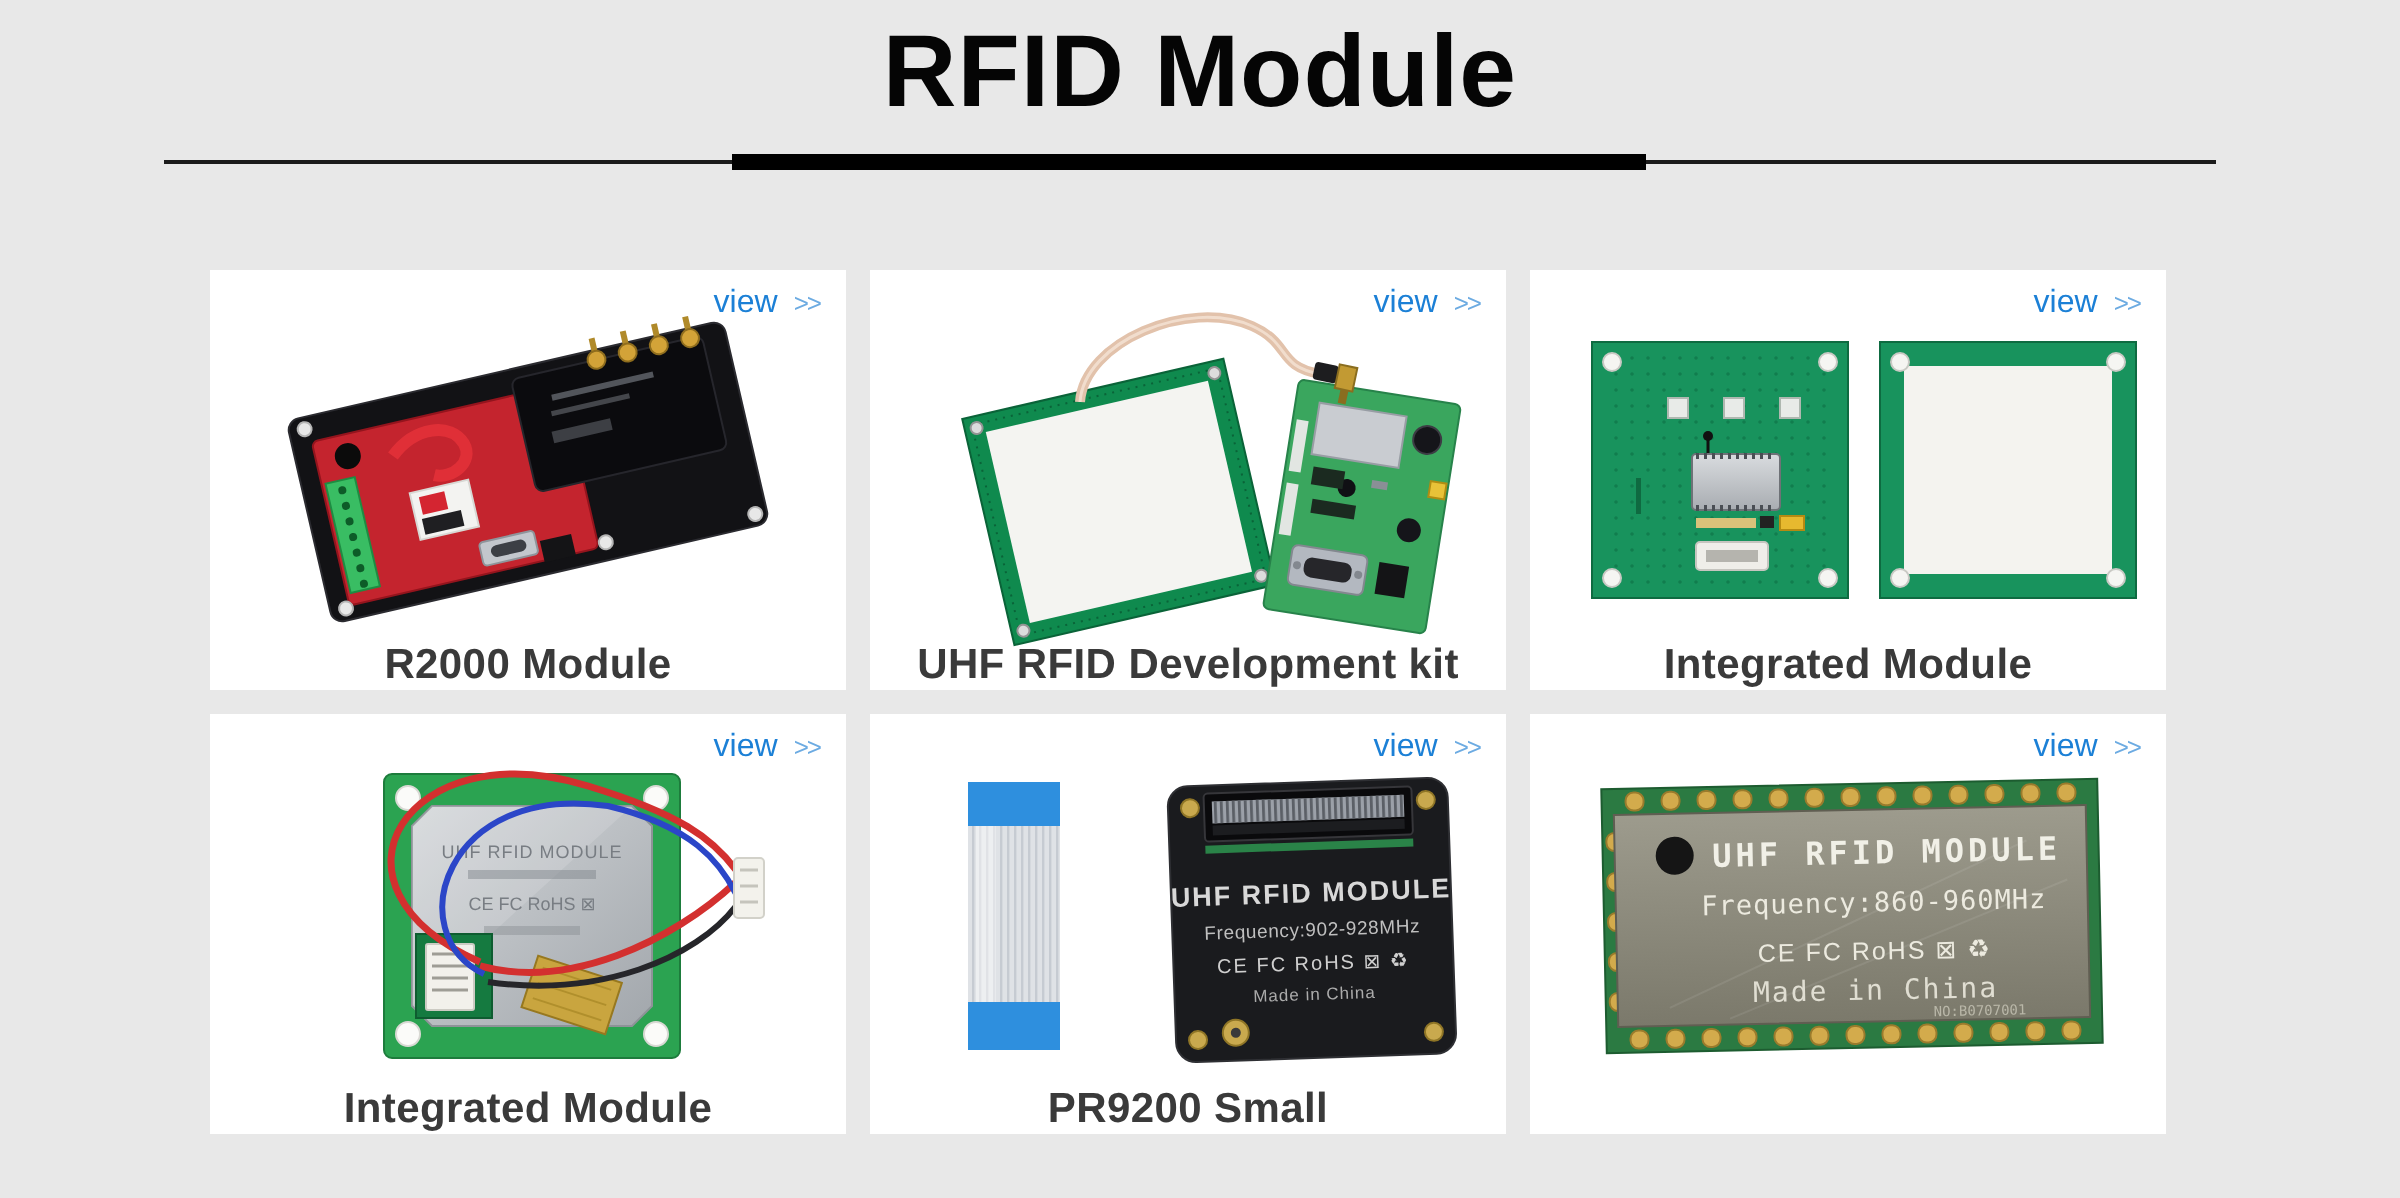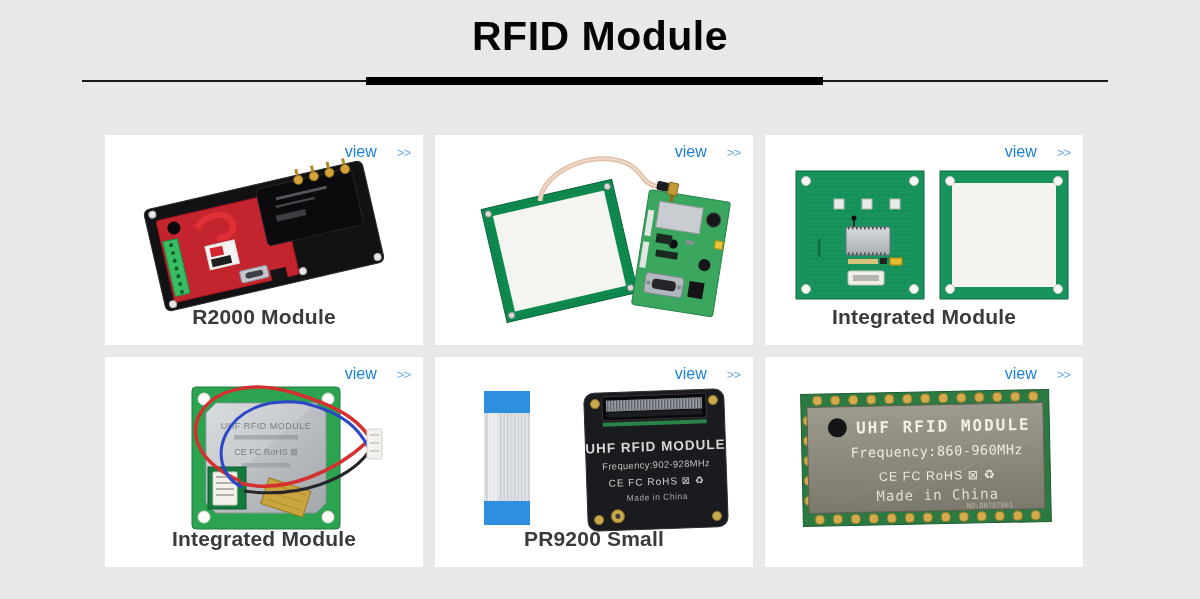--- a/index.html
+++ b/index.html
@@ -10,21 +10,21 @@
     font-family:"Liberation Sans", sans-serif;
     overflow:hidden;
     position:relative;
   }
   .page { width:1200px; height:599px; position:relative; }
 
   
   .page-title {
     margin:12px 0 0 0;
     text-align:center;
-    font-size:41px;
+    font-size:51px;
     line-height:48px;
     font-weight:bold;
     color:#050505;
     letter-spacing:0.5px;
   }
   .divider { position:relative; height:8px; margin-top:17px; }
   .divider-line { position:absolute; left:82px; right:92px; top:3px; height:2px; background:#1b1b1b; }
   .divider-bar { position:absolute; left:366px; width:457px; top:0; height:8px; background:#000; }
 
   
@@ -33,31 +33,31 @@
     display:grid;
     grid-template-columns:repeat(3, 318px);
     grid-auto-rows:210px;
     gap:12px;
   }
   .card { background:#ffffff; position:relative; cursor:pointer; }
   .view-link {
     position:absolute; top:8px; right:13px;
     text-decoration:none;
     z-index:3;
-    display:flex; align-items:baseline; gap:20px;
+    display:flex; align-items:baseline; gap:8px;
   }
   .view-word { font-size:16px; color:#1c80d6; }
   .view-arrows { font-size:13px; color:#6cabe2; letter-spacing:-1px; }
   .photo {
     position:absolute; top:24px; left:0; right:0; bottom:32px;
     display:flex; align-items:center; justify-content:center;
   }
   .photo svg { overflow:visible; }
   .card-title {
-    position:absolute; bottom:16px; left:0; width:100%;
+    position:absolute; bottom:0; left:0; width:100%;
     margin:0; text-align:center;
     font-size:21px; font-weight:bold; color:#3a3a3a;
     letter-spacing:0.2px;
   }
 </style>
 </head>
 <body>
 
 <div class="page">
 
@@ -154,20 +154,21 @@
           </g>
           <path d="M96,40 C98,10 150,-12 182,2 C202,11 194,22 216,26" stroke="#e2c2ab" stroke-width="5" fill="none"></path>
           <path d="M96,40 C98,10 150,-12 182,2 C202,11 194,22 216,26" stroke="#f5e3d6" stroke-width="1.5" fill="none" opacity="0.8"></path>
           <g transform="rotate(12 224 30)">
             <rect x="212" y="22" width="12" height="9" rx="2" fill="#1d1d1f"></rect>
             <rect x="224" y="21" width="9" height="12" fill="#c29a33" stroke="#8a6d1f"></rect>
             <rect x="227" y="33" width="4" height="7" fill="#8a6d1f"></rect>
           </g>
         </svg>
       </div>
+      <h2 class="card-title">UHF RFID Development kit</h2>
     </article>
 
     <article class="card">
       <a class="view-link">
         <span class="view-word">view</span>
         <span class="view-arrows">&gt;&gt;</span>
       </a>
       <div class="photo">
         <svg width="300" height="150" viewBox="0 0 300 150">
           <defs>

